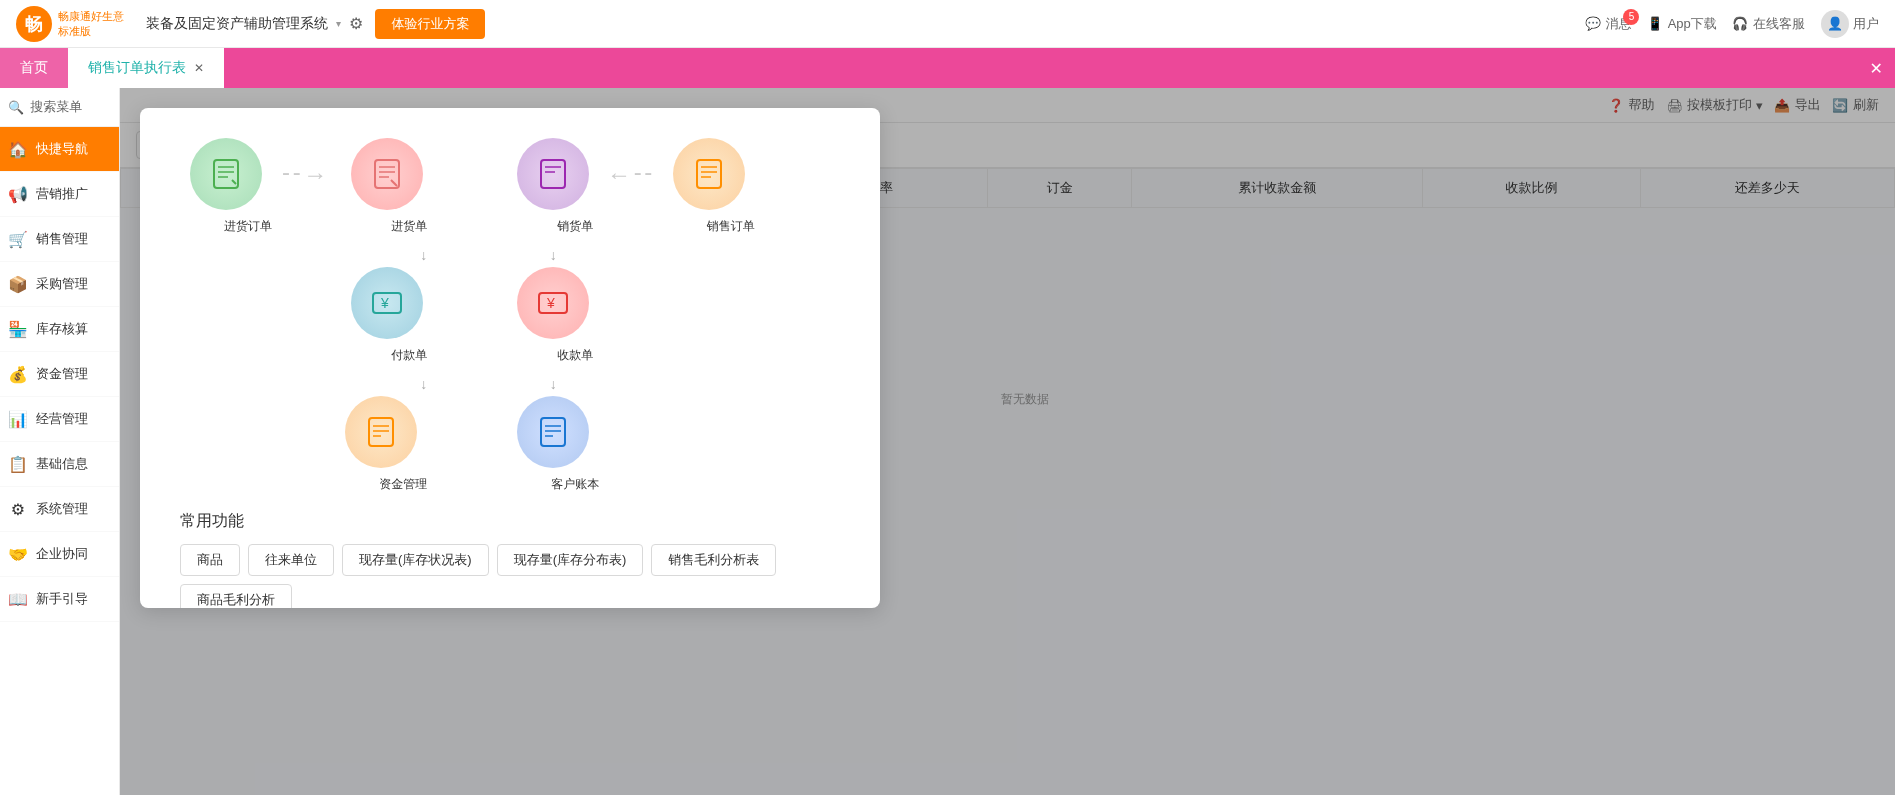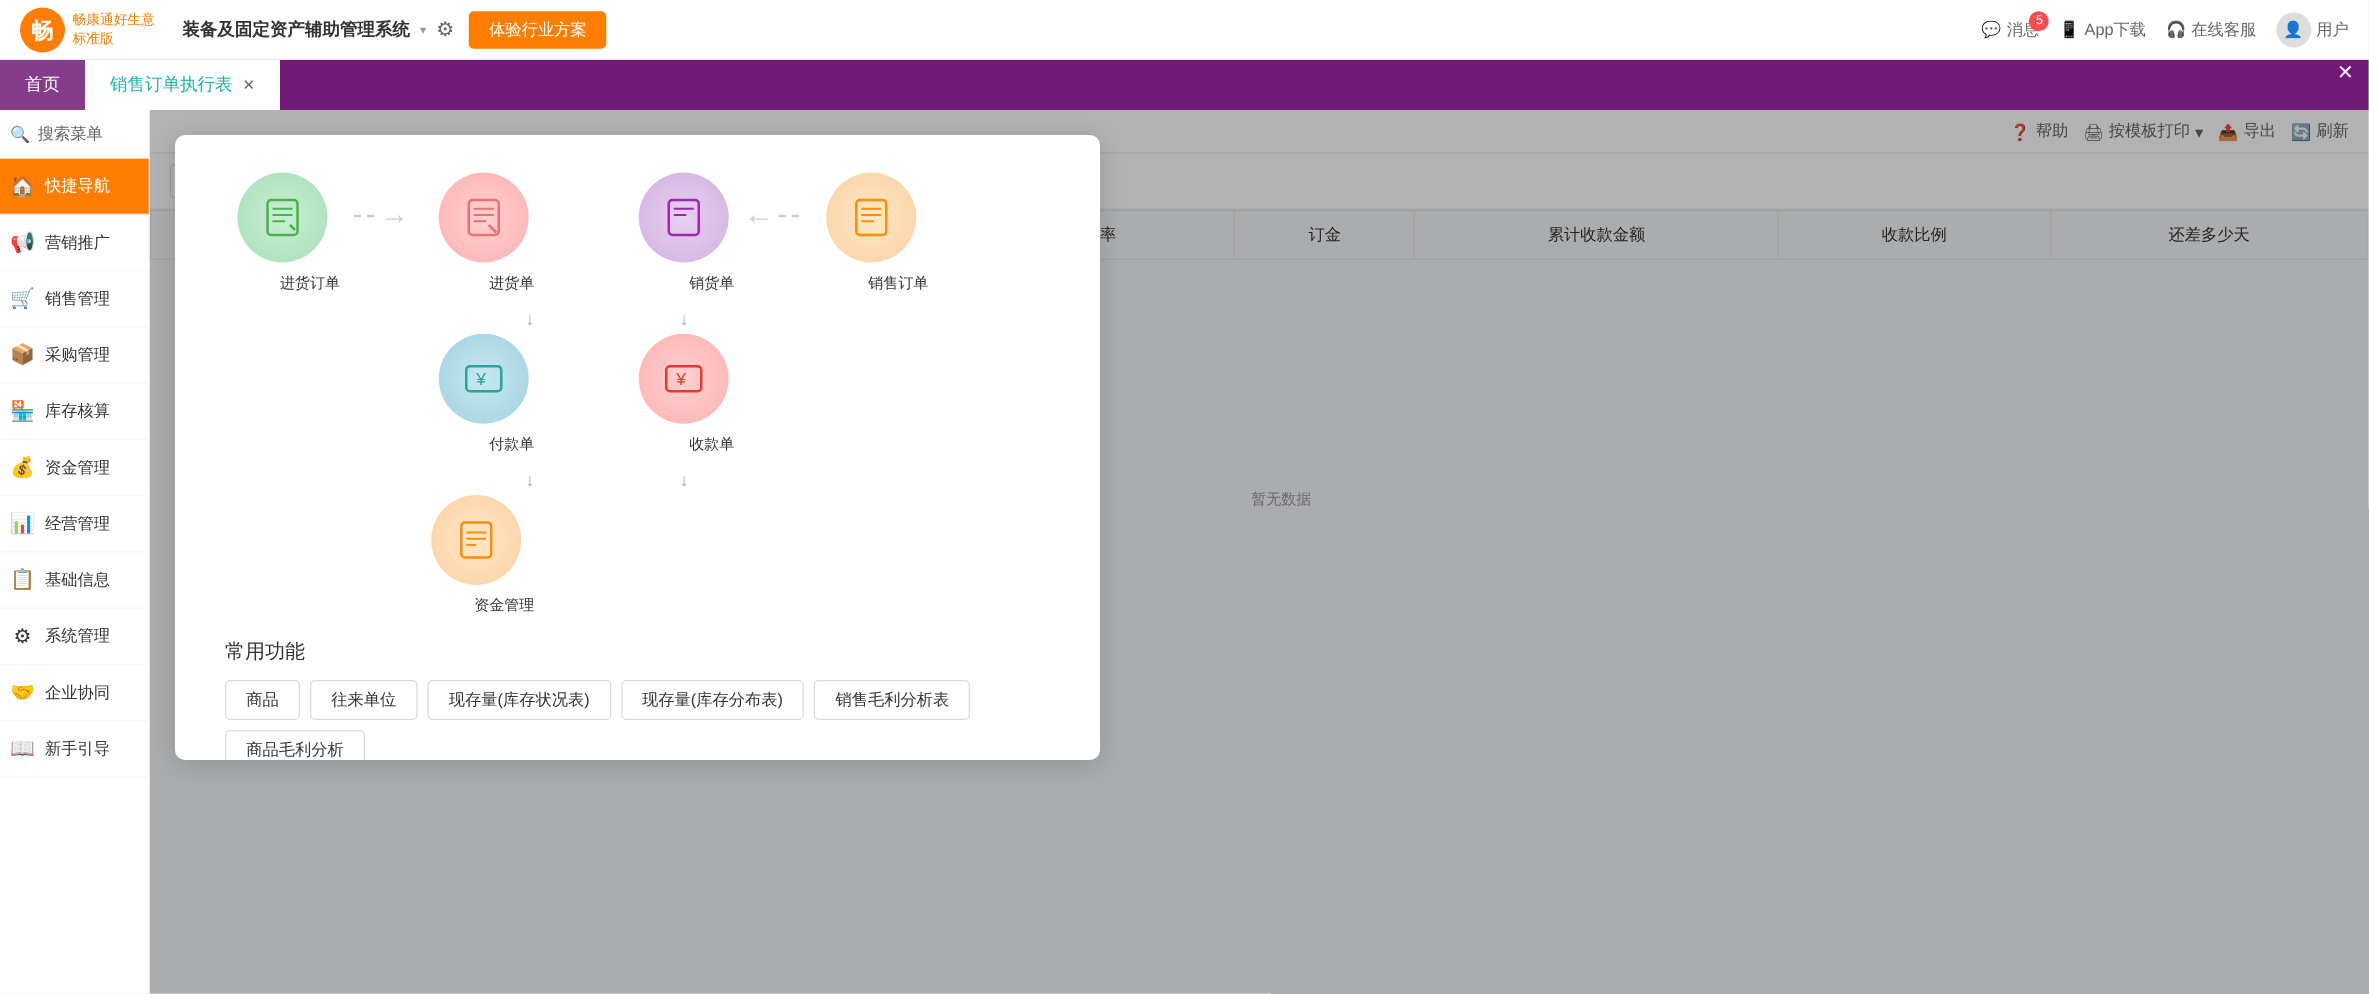--- a/index.html
+++ b/index.html
@@ -7,31 +7,31 @@
 
     
     .header {
       display: flex; align-items: center; background: #fff; height: 48px;
       padding: 0 16px; border-bottom: 1px solid #e8e8e8; position: relative; z-index: 100;
     }
     .header-logo { display: flex; align-items: center; width: 120px; }
     .logo-icon { width: 36px; height: 36px; background: #ff7d00; border-radius: 50%; display: flex; align-items: center; justify-content: center; color: white; font-size: 18px; font-weight: bold; margin-right: 6px; }
     .logo-text { color: #ff7d00; font-size: 11px; line-height: 1.3; }
     .header-system { display: flex; align-items: center; flex: 1; padding-left: 10px; }
-    .system-title { font-size: 14px; color: #333; margin-right: 8px; font-weight: bold; }
+    .system-title { font-size: 14px; color: #333; margin-right: 8px; }
     .header-dropdown { color: #999; font-size: 10px; margin-right: 8px; cursor: pointer; }
     .header-settings { color: #666; font-size: 16px; margin-right: 12px; cursor: pointer; }
     .header-trial-btn { background: #ff7d00; color: white; border: none; padding: 6px 16px; border-radius: 4px; cursor: pointer; font-size: 13px; }
     .header-right { display: flex; align-items: center; gap: 16px; margin-left: auto; }
     .header-right-item { display: flex; align-items: center; gap: 4px; color: #666; font-size: 13px; cursor: pointer; position: relative; }
     .badge { background: #ff4d4f; color: white; border-radius: 50%; width: 16px; height: 16px; font-size: 10px; display: flex; align-items: center; justify-content: center; position: absolute; top: -6px; right: -8px; }
     .user-avatar { width: 28px; height: 28px; border-radius: 50%; background: #ddd; display: flex; align-items: center; justify-content: center; overflow: hidden; }
 
     
-    .nav-tabs { display: flex; align-items: flex-start; background: #701a75; height: 40px; padding: 0 0; }
+    .nav-tabs { display: flex; align-items: center; background: #ec4899; height: 40px; padding: 0 0; }
     .nav-tab { padding: 0 20px; height: 40px; display: flex; align-items: center; color: rgba(255,255,255,0.85); font-size: 14px; cursor: pointer; position: relative; }
     .nav-tab.active { background: #fff; color: #20b2aa; font-weight: 500; }
     .nav-tab-close { margin-left: 8px; color: #666; font-size: 12px; }
     .nav-tab-first { background: rgba(255,255,255,0.15); color: white; }
     .nav-close-btn { margin-left: auto; margin-right: 12px; color: white; font-size: 16px; cursor: pointer; }
 
     
     .main-layout { display: flex; height: calc(795px - 88px); }
 
     
@@ -342,20 +342,31 @@
                     <rect x="6" y="10" width="28" height="20" rx="3" fill="none" stroke="#e53935" stroke-width="2"></rect>
                     <text x="14" y="25" font-size="14" fill="#e53935">¥</text>
                   </svg>
               </div>
               <span class="flow-label">收款单</span>
             </div>
 
             <div class="flow-arrow-down">
               <span style="color:#aaa;">↓</span>
             </div>
+            <div class="flow-node">
+              <div class="flow-circle blue">
+                <svg width="40" height="40" viewBox="0 0 40 40">
+                    <rect x="8" y="6" width="24" height="28" rx="3" fill="none" stroke="#1976d2" stroke-width="2"></rect>
+                    <line x1="12" y1="14" x2="28" y2="14" stroke="#1976d2" stroke-width="1.5"></line>
+                    <line x1="12" y1="19" x2="28" y2="19" stroke="#1976d2" stroke-width="1.5"></line>
+                    <line x1="12" y1="24" x2="20" y2="24" stroke="#1976d2" stroke-width="1.5"></line>
+                  </svg>
+              </div>
+              <span class="flow-label">客户账本</span>
+            </div>
           </div>
 
           <div style="display:flex;align-items:center;margin-top:20px;padding:0 10px;flex-direction:row-reverse;">
             <span style="color:#ccc;font-size:24px;letter-spacing:-2px;transform:scaleX(-1);display:inline-block;">- - →</span>
           </div>
 
           <div style="display: flex; flex-direction: column; align-items: center;">
             <div class="flow-node">
               <div class="flow-circle orange">
                 <svg width="40" height="40" viewBox="0 0 40 40">

